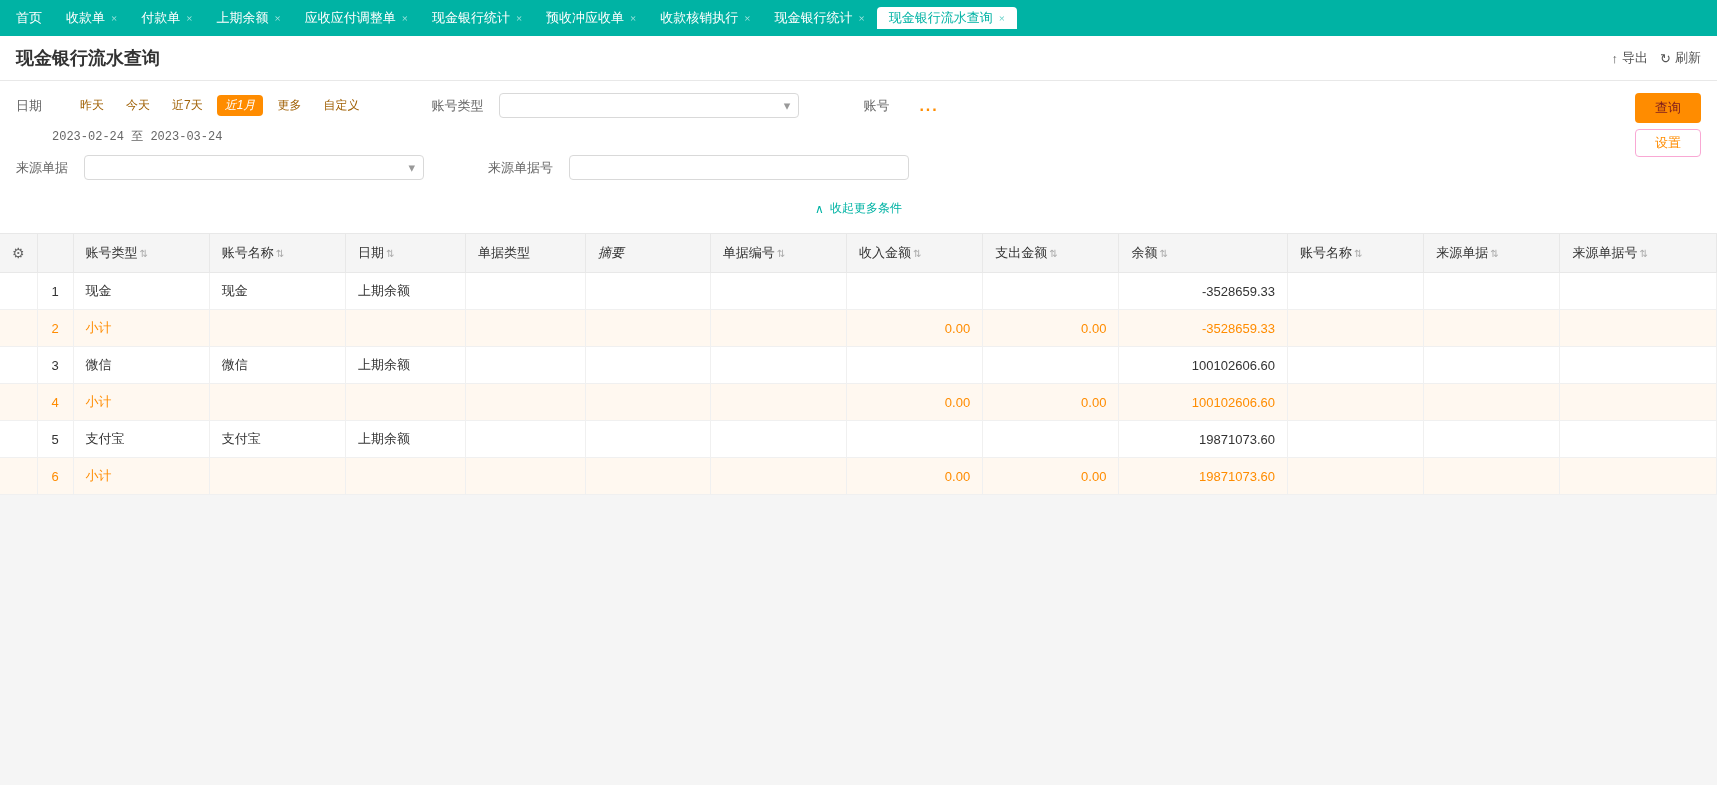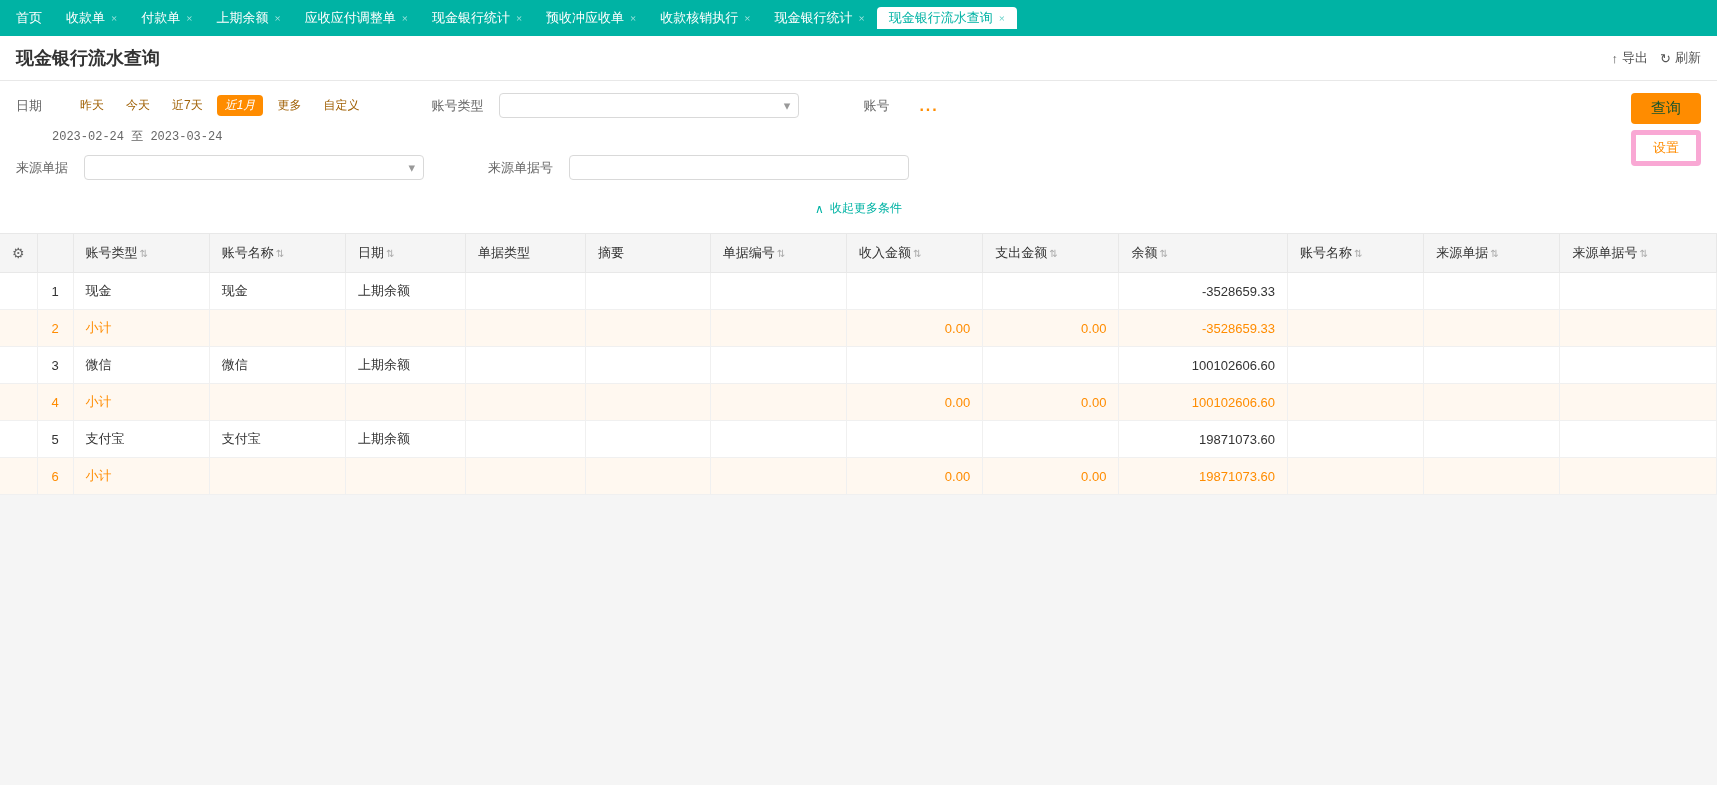--- a/index.html
+++ b/index.html
@@ -126,30 +126,30 @@
       justify-content: space-between;
       cursor: pointer;
       background: #fff;
       color: #999;
     }
     .filter-input-wide {
       min-width: 300px;
     }
     .query-btn {
       background: #ff8c00;
-      color: #14532d;
+      color: #7f1d1d;
       border: none;
       border-radius: 4px;
       padding: 6px 20px;
-      font-size: 15px;
+      font-size: 13px;
       cursor: pointer;
       white-space: nowrap;
     }
     .settings-btn {
-      border: 5px solid #f9a8d4;
+      border: 1px solid #f9a8d4;
       color: #ff8c00;
       background: #fff;
       border-radius: 4px;
       padding: 4px 16px;
       font-size: 13px;
       cursor: pointer;
     }
     .right-buttons {
       display: flex;
       flex-direction: column;
@@ -358,21 +358,21 @@
         <th>
           <span>账号类型</span><span class="sort-icon">⇅</span>
         </th>
         <th>
           <span>账号名称</span><span class="sort-icon">⇅</span>
         </th>
         <th>
           <span>日期</span><span class="sort-icon">⇅</span>
         </th>
         <th>单据类型</th>
-        <th style="min-width:80px;">摘要</th>
+        <th style="min-width:80px;font-style:italic;">摘要</th>
         <th>
           <span>单据编号</span><span class="sort-icon">⇅</span>
         </th>
         <th class="num-right">
           <span>收入金额</span><span class="sort-icon">⇅</span>
         </th>
         <th class="num-right">
           <span>支出金额</span><span class="sort-icon">⇅</span>
         </th>
         <th class="num-right">

